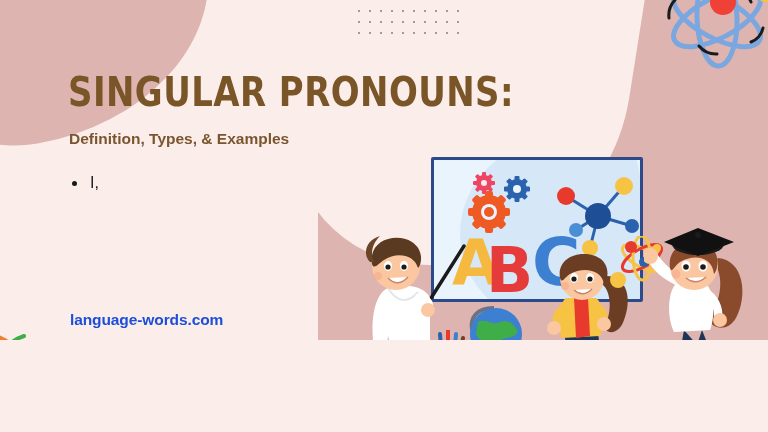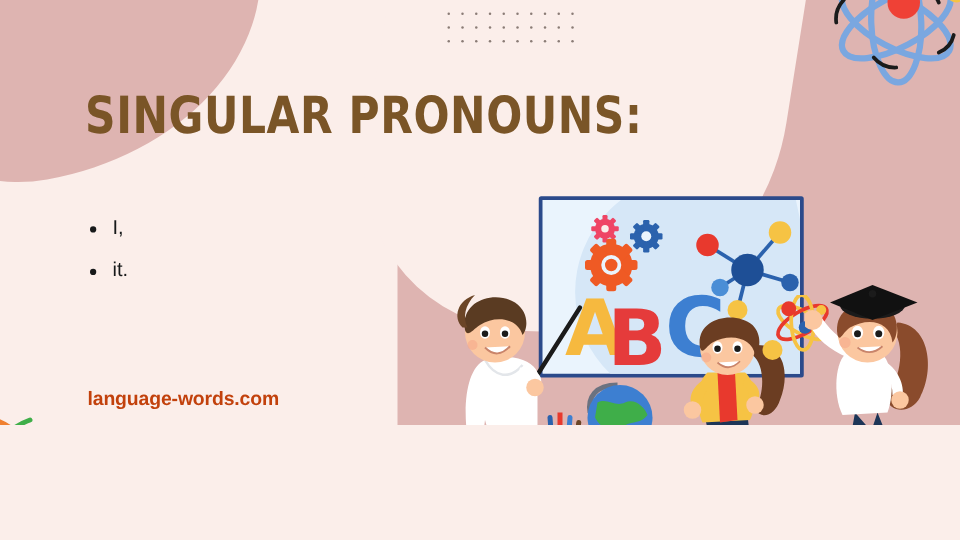--- a/index.html
+++ b/index.html
@@ -32,21 +32,21 @@
   .bullet {
     display:flex; align-items:center;
     height:34px; font-size:16px; color:#17191a;
   }
   .bullet .dot {
     width:5px; height:5px; border-radius:50%;
     background:#17191a; margin-right:13px; flex:0 0 auto;
   }
   .site {
     position:absolute; left:70px; top:311px;
-    font-size:15.5px; font-weight:bold; color:#c2410c;
+    font-size:15.5px; font-weight:bold; color:#1d4ed8;
     letter-spacing:-0.1px; white-space:nowrap;
   }
 
   
   .dotgrid { position:absolute; }
   .dotgrid i {
     position:absolute; width:2px; height:2px; border-radius:50%;
     background:#8a7c76;
   }
   .dotgrid.light i { background:#e3c8c2; }
@@ -202,29 +202,26 @@
     <circle cx="44" cy="44" r="5" fill="#4b2fa8"></circle>
     <circle cx="46" cy="66" r="5" fill="#4b2fa8"></circle>
     <circle cx="42" cy="90" r="5" fill="#4b2fa8"></circle>
     <circle cx="38" cy="14" r="3.5" fill="#ef9c5a"></circle>
     <circle cx="40" cy="34" r="3.5" fill="#bcd96a"></circle>
     <circle cx="37" cy="56" r="3.5" fill="#ef9c5a"></circle>
     <circle cx="36" cy="78" r="3.5" fill="#d9e88e"></circle>
   </svg>
 
   <div class="title">SINGULAR PRONOUNS:</div>
+  <div class="subtitle">Definition, Types, &amp; Examples</div>
 
   <div class="bullets">
     <div class="bullet">
       <span class="dot"></span>
       <span>I,</span>
-    </div>
-    <div class="bullet">
-      <span class="dot"></span>
-      <span>it.</span>
     </div>
   </div>
 
   <div class="site">language-words.com</div>
 
   <div class="board">
     <div class="wave"></div>
 
     <svg width="78" height="62" style="position:absolute; left:28px; top:12px;" viewBox="0 0 78 62">
       <g fill="#ef4565">

